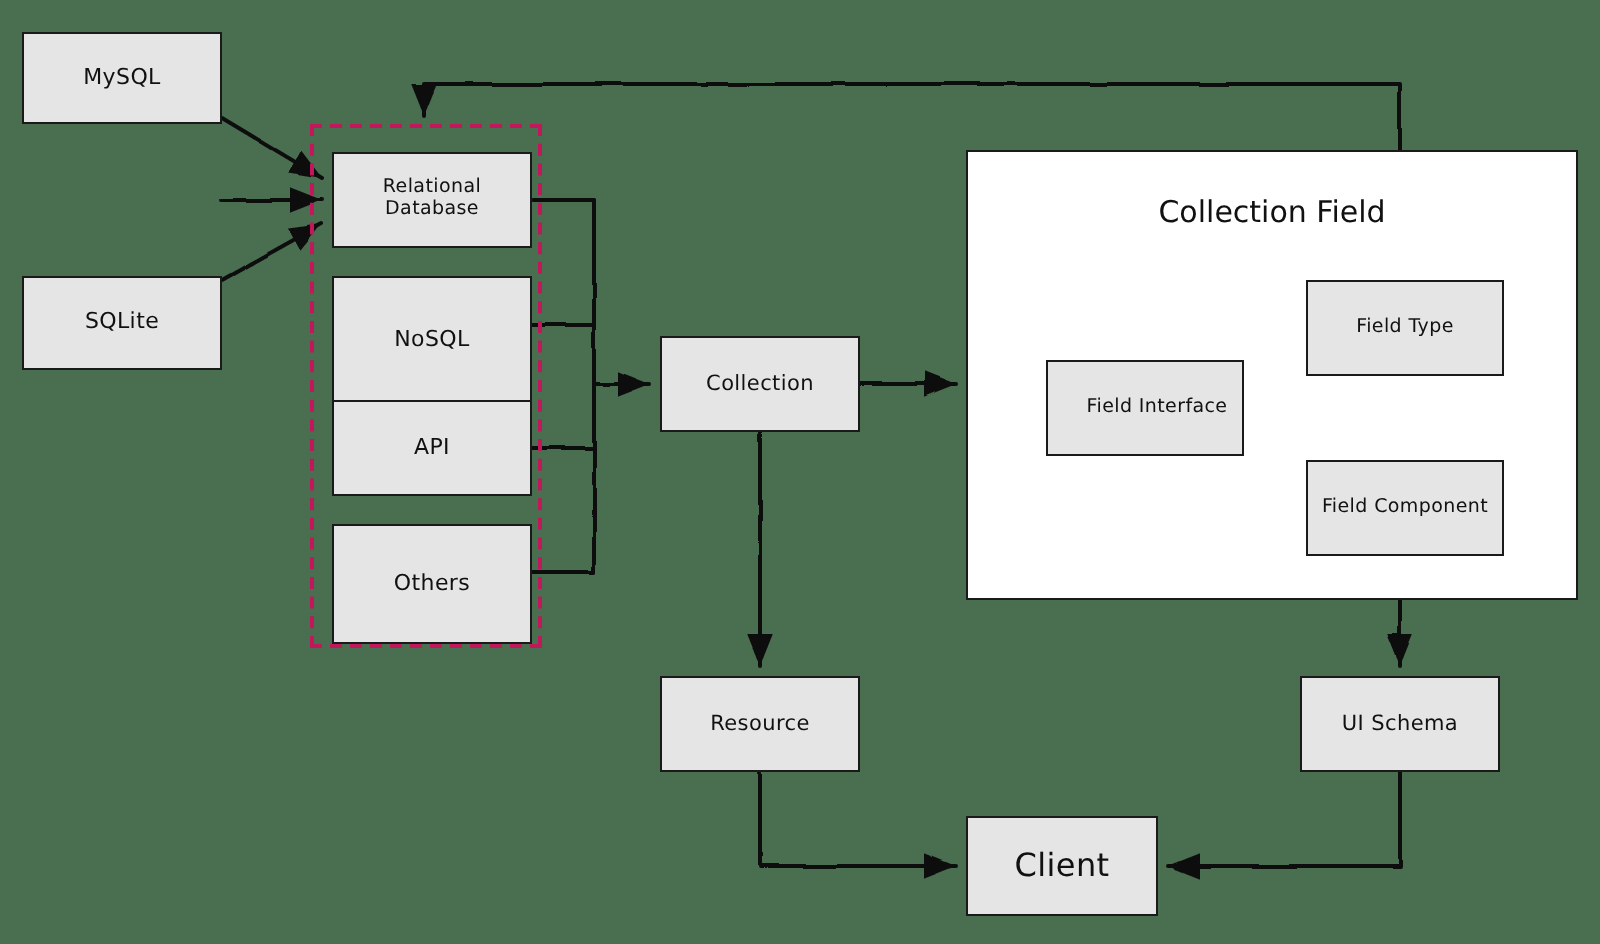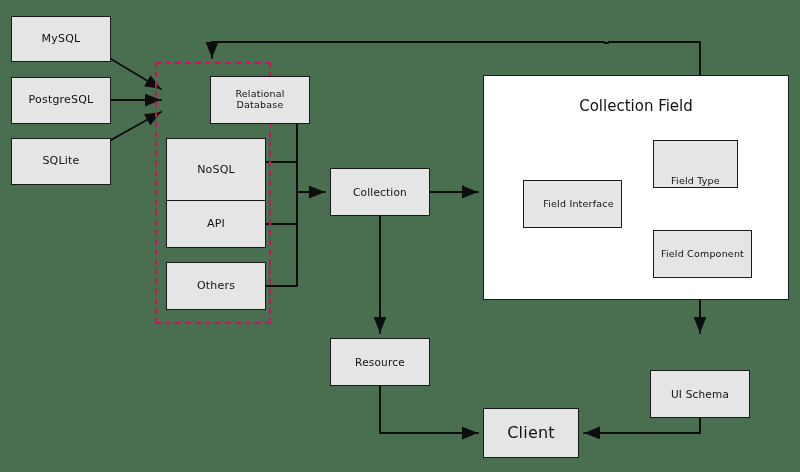--- a/index.html
+++ b/index.html
@@ -112,65 +112,62 @@
 
   <div class="group-box" style="left:483px; top:75px; width:306px; height:225px;"></div>
   <div class="group-title" style="left:483px; top:97px; width:306px; text-align:center; font-size:15px;">Collection Field</div>
 
   <div class="dashed-group" style="left:155px; top:62px; width:116px; height:262px;"></div>
 
   <div class="node-box" style="left:11px; top:16px; width:100px; height:46px; font-size:11px;">
     <span class="node-label">MySQL</span>
   </div>
 
-  <div class="node-box" style="left:11px; top:77px; width:100px; height:47px; font-size:11px;">
-    <span class="node-label">PostgreSQL</span>
-  </div>
 
   <div class="node-box" style="left:11px; top:138px; width:100px; height:47px; font-size:11px;">
     <span class="node-label">SQLite</span>
   </div>
 
-  <div class="node-box" style="left:166px; top:76px; width:100px; height:48px; font-size:9.5px;margin-left:44px;">
+  <div class="node-box" style="left:166px; top:76px; width:100px; height:48px; font-size:9.5px;">
     <span class="node-label">Relational Database</span>
   </div>
 
   <div class="node-box" style="left:166px; top:138px; width:100px; height:64px; font-size:11px;">
     <span class="node-label">NoSQL</span>
   </div>
 
   <div class="node-box" style="left:166px; top:200px; width:100px; height:48px; font-size:11px;">
     <span class="node-label">API</span>
   </div>
 
-  <div class="node-box" style="left:166px; top:262px; width:100px; height:48px; font-size:11px;">
+  <div class="node-box" style="left:166px; top:262px; width:100px; height:60px; font-size:11px;">
     <span class="node-label">Others</span>
   </div>
 
   <div class="node-box" style="left:330px; top:168px; width:100px; height:48px; font-size:10.5px;">
     <span class="node-label">Collection</span>
   </div>
 
   <div class="node-box" style="left:330px; top:338px; width:100px; height:48px; font-size:10.5px;">
     <span class="node-label">Resource</span>
   </div>
 
-  <div class="node-box" style="left:650px; top:338px; width:100px; height:48px; font-size:10.5px;margin-top:32px;">
+  <div class="node-box" style="left:650px; top:338px; width:100px; height:48px; font-size:10.5px;">
     <span class="node-label">UI Schema</span>
   </div>
 
   <div class="node-box" style="left:483px; top:408px; width:96px; height:50px; font-size:16px;">
     <span class="node-label">Client</span>
   </div>
 
   <div class="node-box" style="left:523px; top:180px; width:99px; height:48px; font-size:9.5px;padding-left:12px;">
     <span class="node-label">Field Interface</span>
   </div>
 
-  <div class="node-box" style="left:653px; top:140px; width:85px; height:48px; font-size:9.5px;align-items:flex-end;">
+  <div class="node-box" style="left:653px; top:140px; width:99px; height:48px; font-size:9.5px;">
     <span class="node-label">Field Type</span>
   </div>
 
   <div class="node-box" style="left:653px; top:230px; width:99px; height:48px; font-size:9.5px;">
     <span class="node-label">Field Component</span>
   </div>
 
 </div>
 
 </body></html>

